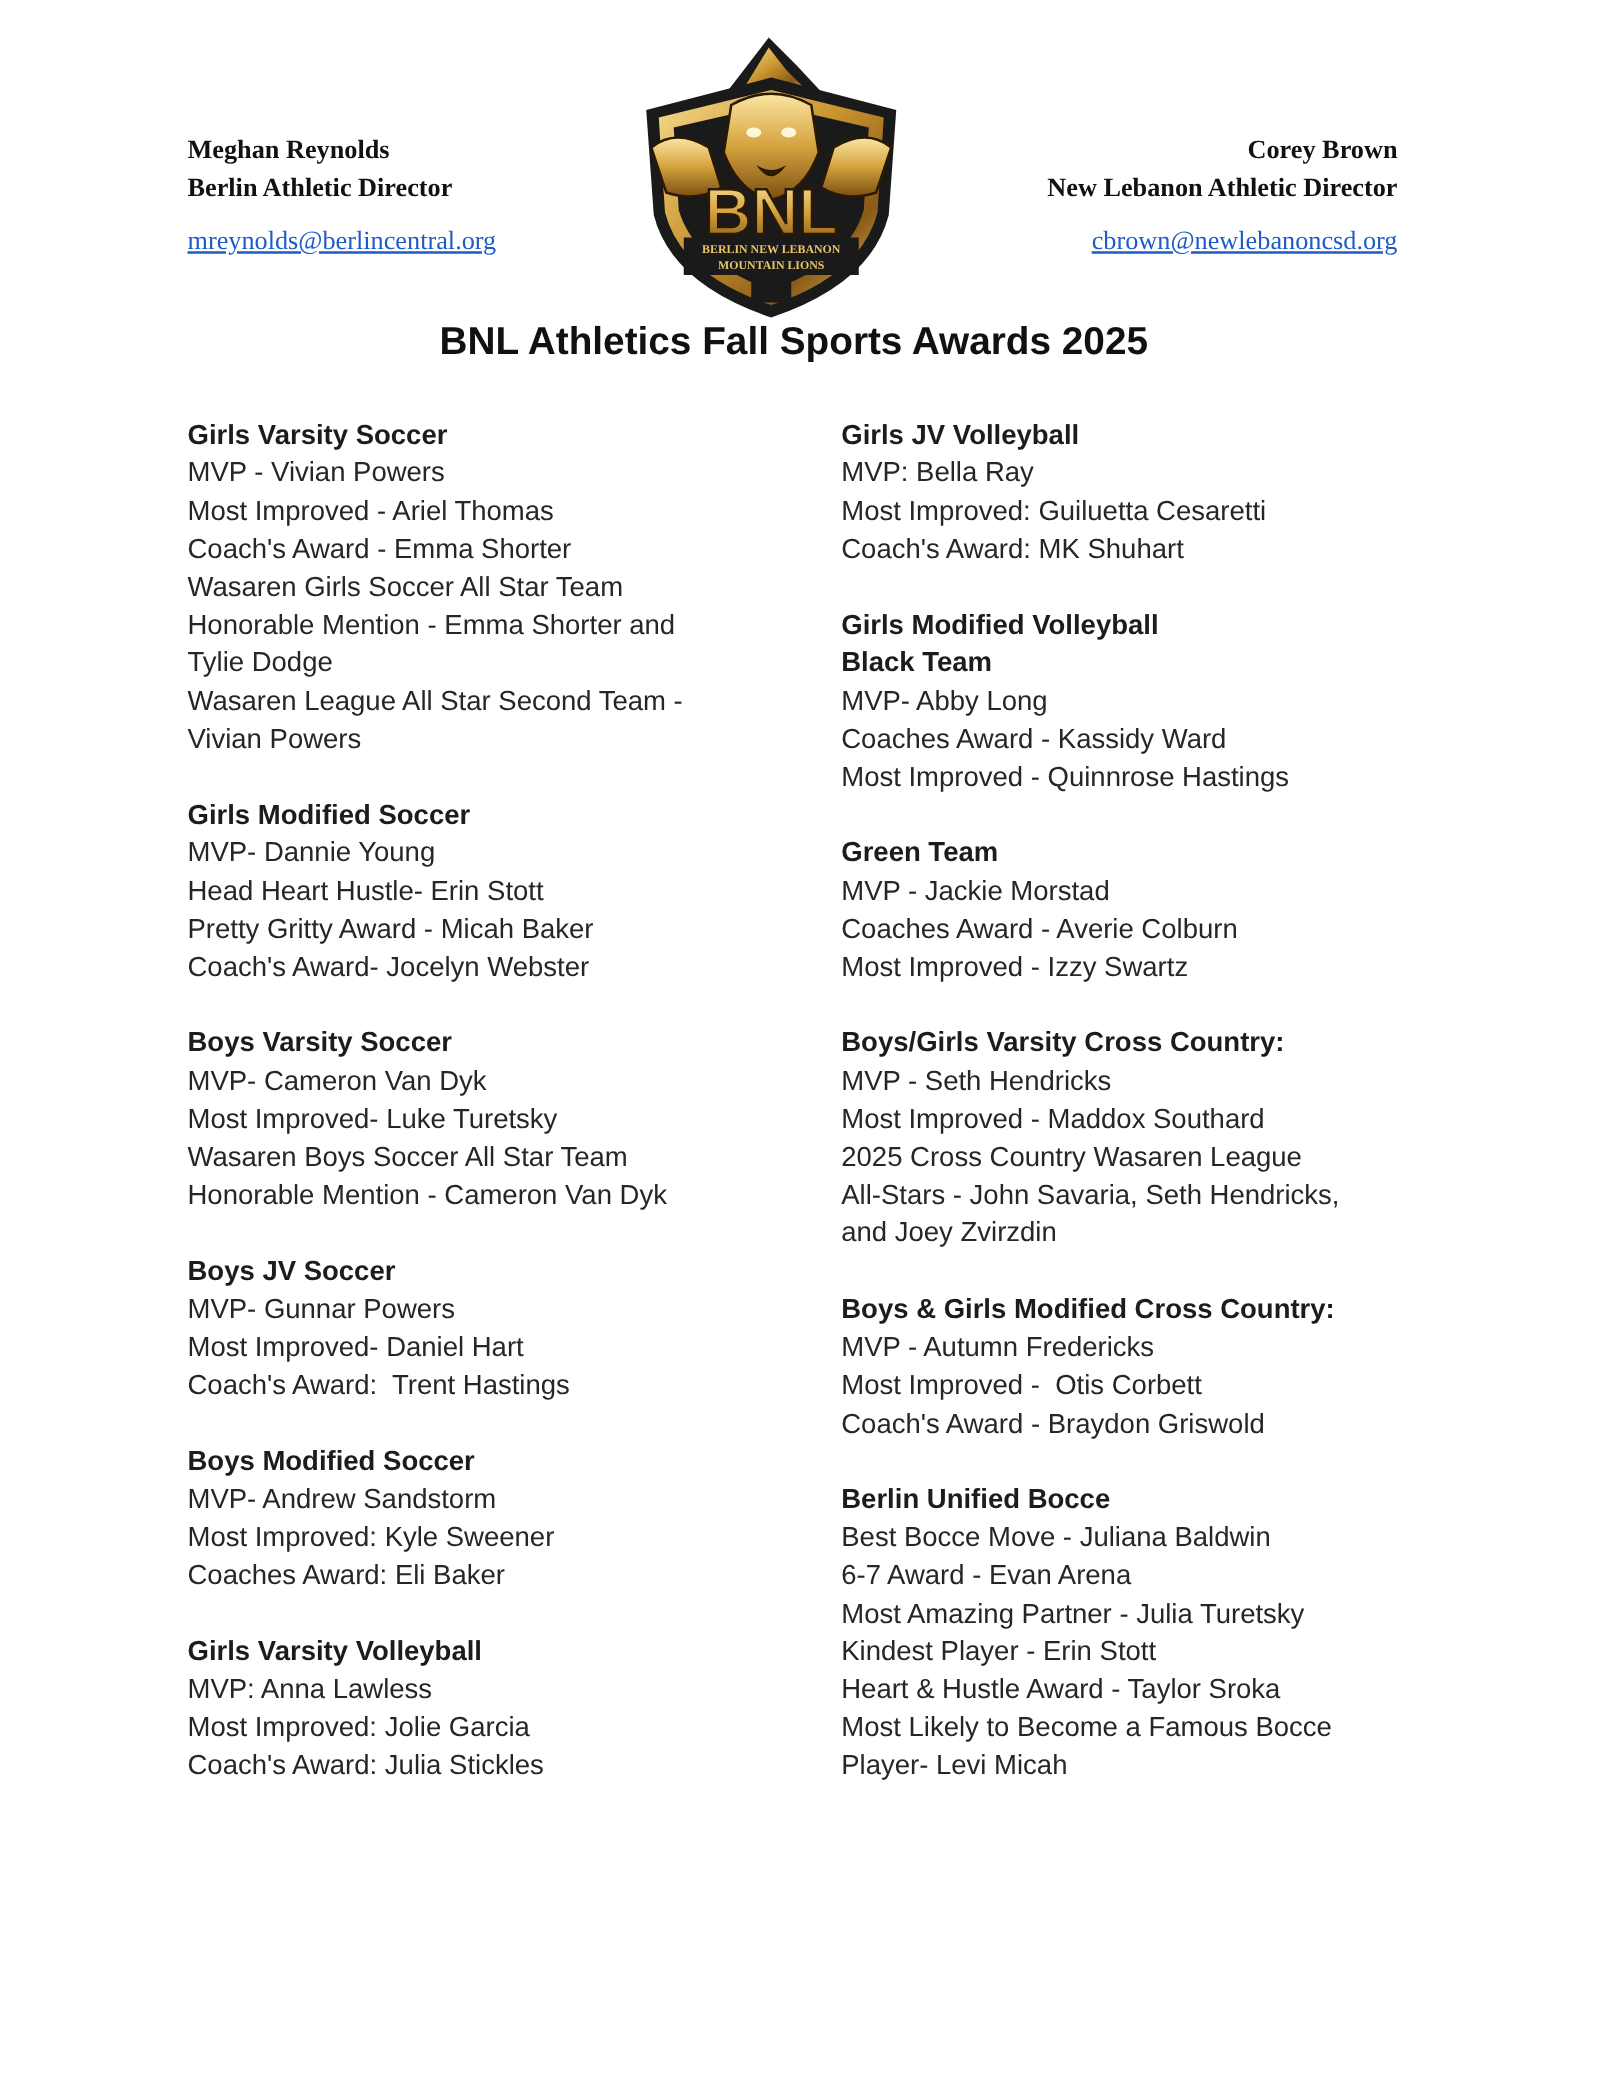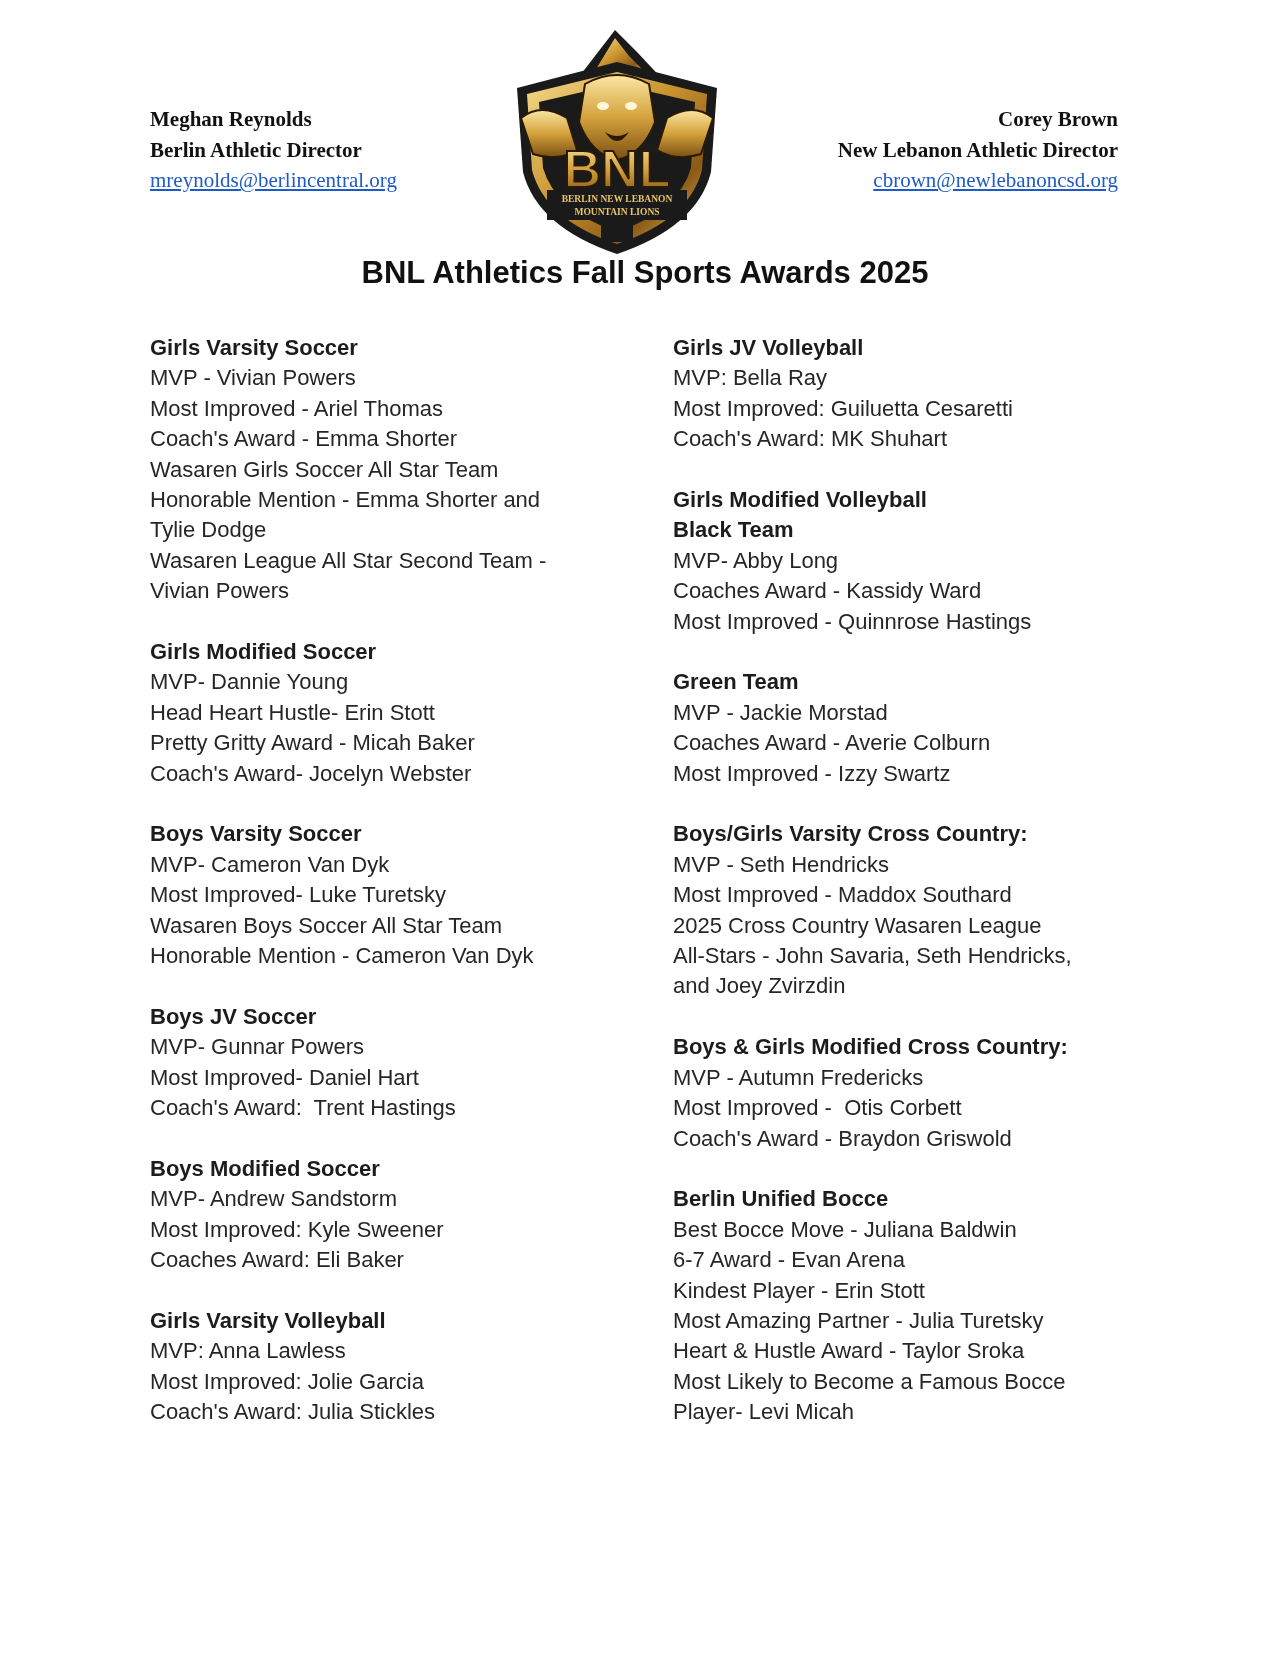--- a/index.html
+++ b/index.html
@@ -22,31 +22,32 @@
       line-height: 30.5px;
       color: #111111;
     }
     .contact.left { left: 150px; top: 104px; text-align: left; }
     .contact.right { right: 162px; top: 104px; text-align: right; }
     .contact a {
       font-weight: normal;
       color: #1f5bc6;
       text-decoration: underline;
       display: inline-block;
+      margin-top: 12px;
     }
     .logo {
       position: absolute;
       left: 497px;
       top: 22px;
       width: 240px;
       height: 240px;
     }
     .title {
       position: absolute;
-      left: 10px;
+      left: 0;
       width: 1270px;
       top: 255px;
       text-align: center;
       font-family: "Liberation Sans", sans-serif;
       font-weight: bold;
       font-size: 31px;
       color: #111111;
       letter-spacing: 0px;
     }
     .column {
@@ -200,19 +201,19 @@
   <div class="section">
     <div class="section-title">Boys &amp; Girls Modified Cross Country:</div>
     <div class="line">MVP - Autumn Fredericks</div>
     <div class="line">Most Improved -  Otis Corbett</div>
     <div class="line">Coach's Award - Braydon Griswold</div>
   </div>
   <div class="section">
     <div class="section-title">Berlin Unified Bocce</div>
     <div class="line">Best Bocce Move - Juliana Baldwin</div>
     <div class="line">6-7 Award - Evan Arena</div>
+    <div class="line">Most Amazing Partner - Julia Turetsky</div>
     <div class="line">Kindest Player - Erin Stott</div>
-    <div class="line">Most Amazing Partner - Julia Turetsky</div>
     <div class="line">Heart &amp; Hustle Award - Taylor Sroka</div>
     <div class="line">Most Likely to Become a Famous Bocce</div>
     <div class="line">Player- Levi Micah</div>
   </div>
 </div>
 
 </body></html>

